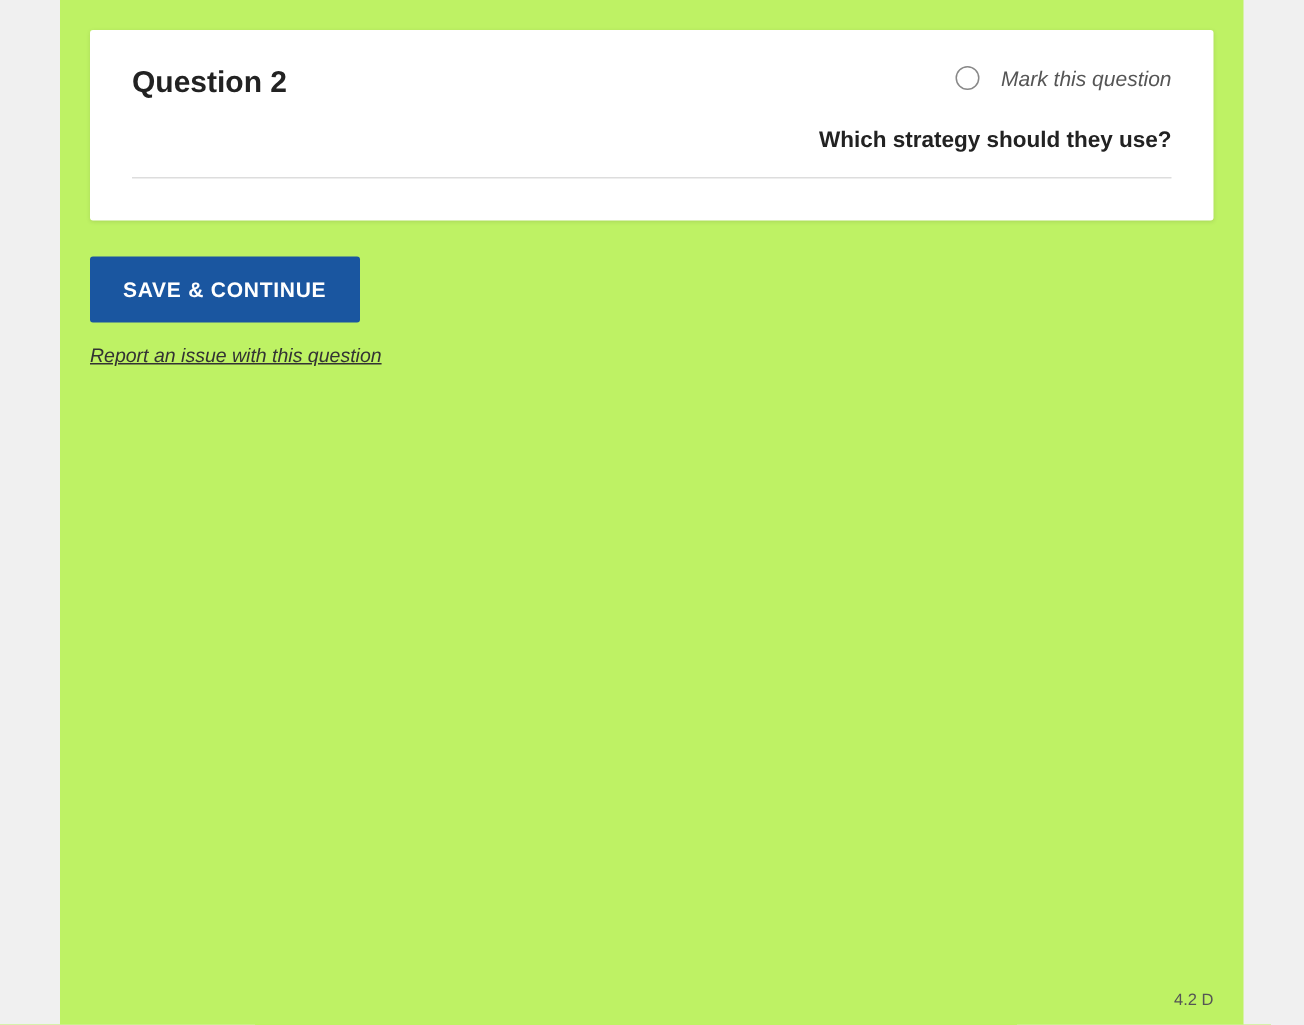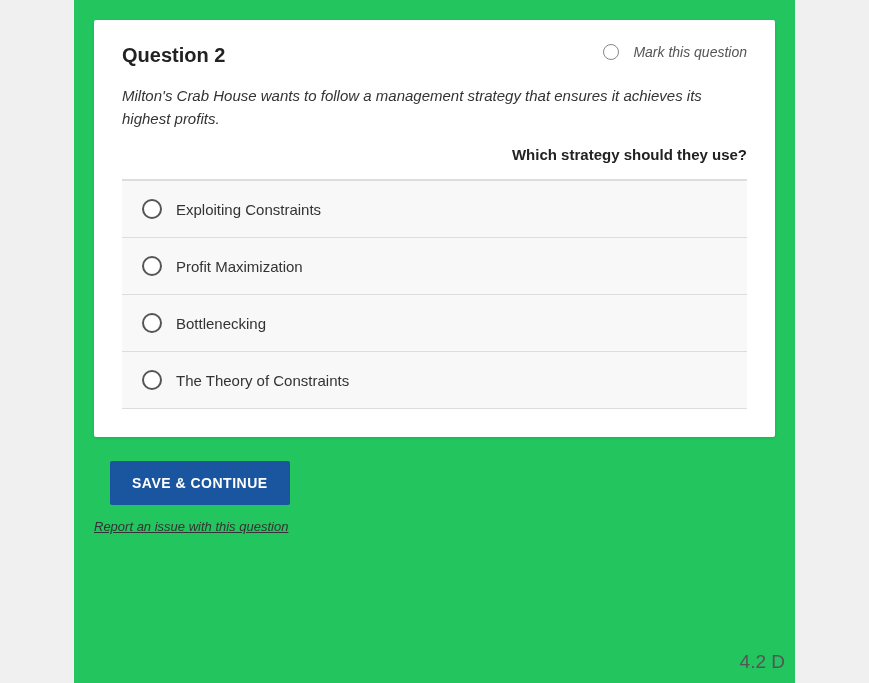--- a/index.html
+++ b/index.html
@@ -12,23 +12,23 @@
       font-family: Arial, sans-serif;
       background-color: #f0f0f0;
       width: 869px;
       min-height: 683px;
       display: flex;
       justify-content: center;
       align-items: flex-start;
     }
 
     .page-container {
-      width: 721px;
+      width: 789px;
       min-height: 683px;
-      background-color: #22c55e;
+      background-color: #bef264;
       position: relative;
     }
 
     .question-card {
       background-color: #ffffff;
       margin: 20px 20px 0 20px;
       padding: 24px 28px 28px 28px;
       border-radius: 2px;
       box-shadow: 0 1px 3px rgba(0,0,0,0.1);
     }
@@ -135,82 +135,62 @@
       background-color: #1a56a0;
       color: white;
       border: none;
       padding: 14px 22px;
       font-size: 14px;
       font-weight: bold;
       letter-spacing: 0.5px;
       cursor: pointer;
       border-radius: 2px;
       display: inline-block;
-      margin-left: 16px;
     }
 
     .report-link {
       display: inline-block;
       margin-top: 14px;
       font-size: 13px;
       color: #333;
       text-decoration: underline;
       cursor: pointer;
       background: none;
       border: none;
       padding: 0;
       font-style: italic;
     }
 
     .page-number {
       position: absolute;
       bottom: 10px;
-      right: 10px;
-      font-size: 19px;
+      right: 20px;
+      font-size: 11px;
       color: #555;
     }
   </style>
 </head>
 <body>
 
 <div class="page-container">
 
   <div class="question-card">
     <div class="question-header">
       <h2 class="question-title">Question 2</h2>
       <button class="mark-question-btn">
         <span class="mark-circle"></span>
         <span>Mark this question</span>
       </button>
     </div>
 
-    <p class="question-body">Milton's Crab House wants to follow a management strategy that ensures it achieves its highest profits.</p>
 
     <p class="question-instruction">Which strategy should they use?</p>
 
     <hr class="divider">
 
-    <div class="options-container">
-    <div class="option-row">
-          <span class="option-radio"></span>
-          <span class="option-label">Exploiting Constraints</span>
-        </div>
-        <div class="option-row">
-          <span class="option-radio"></span>
-          <span class="option-label">Profit Maximization</span>
-        </div>
-        <div class="option-row">
-          <span class="option-radio"></span>
-          <span class="option-label">Bottlenecking</span>
-        </div>
-        <div class="option-row">
-          <span class="option-radio"></span>
-          <span class="option-label">The Theory of Constraints</span>
-        </div>
-      </div>
   </div>
 
   <div class="actions-section">
     <button class="save-continue-btn">SAVE &amp; CONTINUE</button>
     <br>
     <button class="report-link">Report an issue with this question</button>
   </div>
 
   <span class="page-number">4.2 D</span>
 </div>

